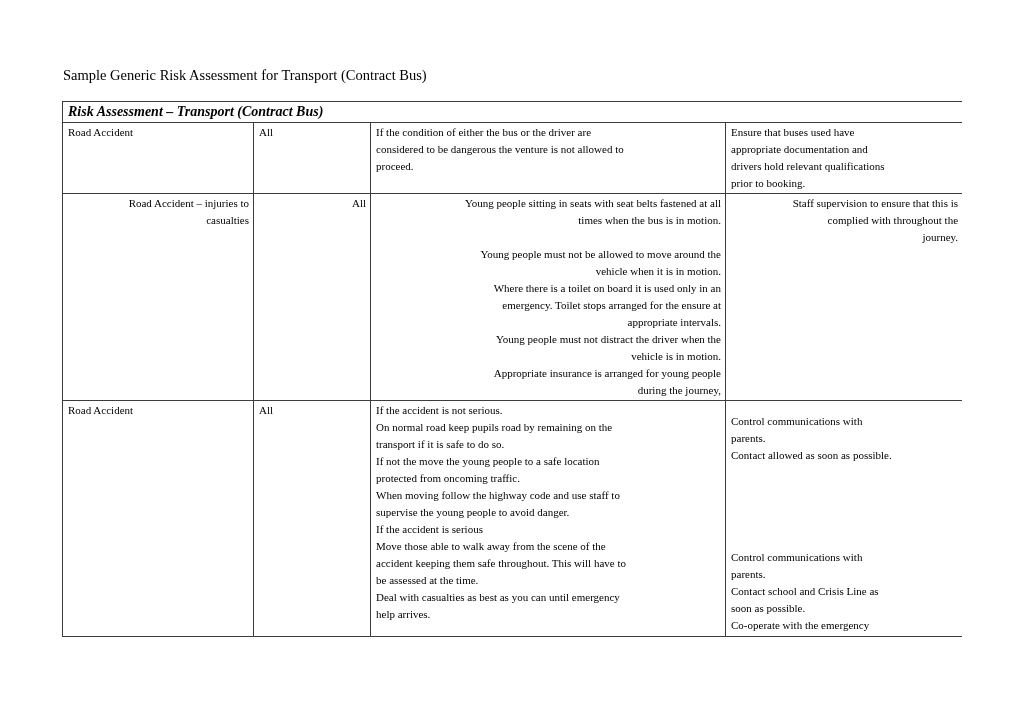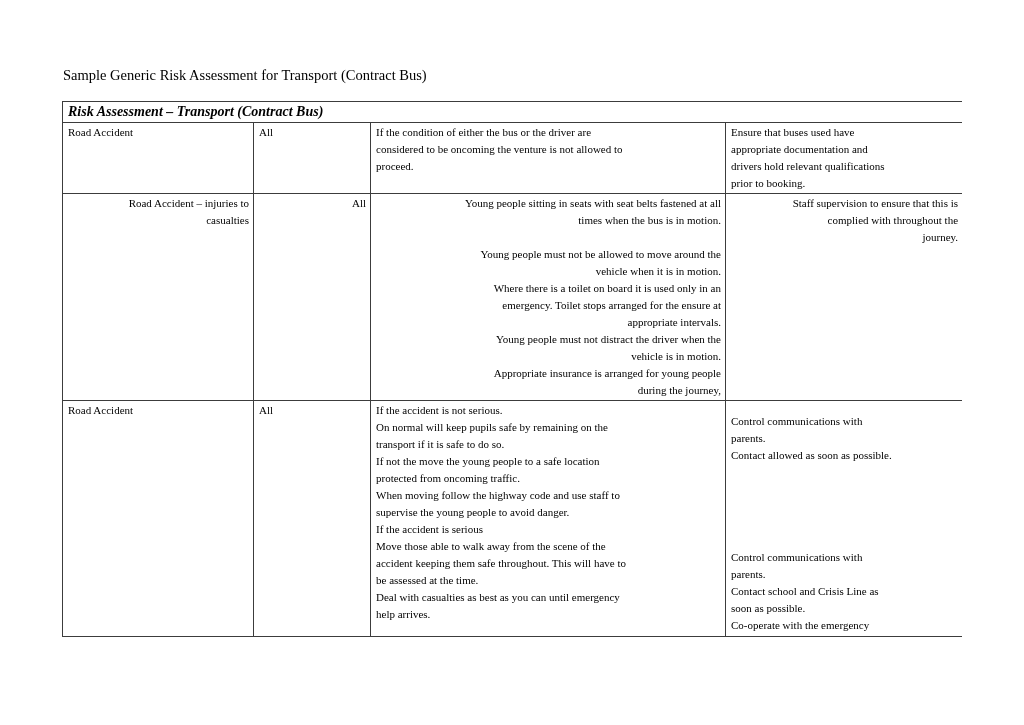--- a/index.html
+++ b/index.html
@@ -117,21 +117,21 @@
 
         <tr class="row-mid">
           <td class="body-cell">
             <p class="ln">Road Accident</p>
           </td>
           <td class="body-cell">
             <p class="ln">All</p>
           </td>
           <td class="body-cell">
             <p class="ln">If the condition of either the bus or the driver are</p>
-            <p class="ln">considered to be oncoming the venture is not allowed to</p>
+            <p class="ln">considered to be dangerous the venture is not allowed to</p>
             <p class="ln">proceed.</p>
           </td>
           <td class="body-cell">
             <p class="ln">Ensure that buses used have</p>
             <p class="ln">appropriate documentation and</p>
             <p class="ln">drivers hold relevant qualifications</p>
             <p class="ln">prior to booking.</p>
           </td>
         </tr>
 
@@ -166,21 +166,21 @@
 
         <tr class="row-last">
           <td class="body-cell">
             <p class="ln">Road Accident</p>
           </td>
           <td class="body-cell">
             <p class="ln">All</p>
           </td>
           <td class="body-cell">
             <p class="ital">If the accident is not serious.</p>
-            <p class="ln">On normal will keep pupils safe by remaining on the</p>
+            <p class="ln">On normal road keep pupils road by remaining on the</p>
             <p class="ln">transport if it is safe to do so.</p>
             <p class="ln">If not the move the young people to a safe location</p>
             <p class="ln">protected from oncoming traffic.</p>
             <p class="ln">When moving follow the highway code and use staff to</p>
             <p class="ln">supervise the young people to avoid danger.</p>
             <p class="ital">If the accident is serious</p>
             <p class="ln">Move those able to walk away from the scene of the</p>
             <p class="ln">accident keeping them safe throughout.  This will have to</p>
             <p class="ln">be assessed at the time.</p>
             <p class="ln">Deal with casualties as best as you can until emergency</p>

